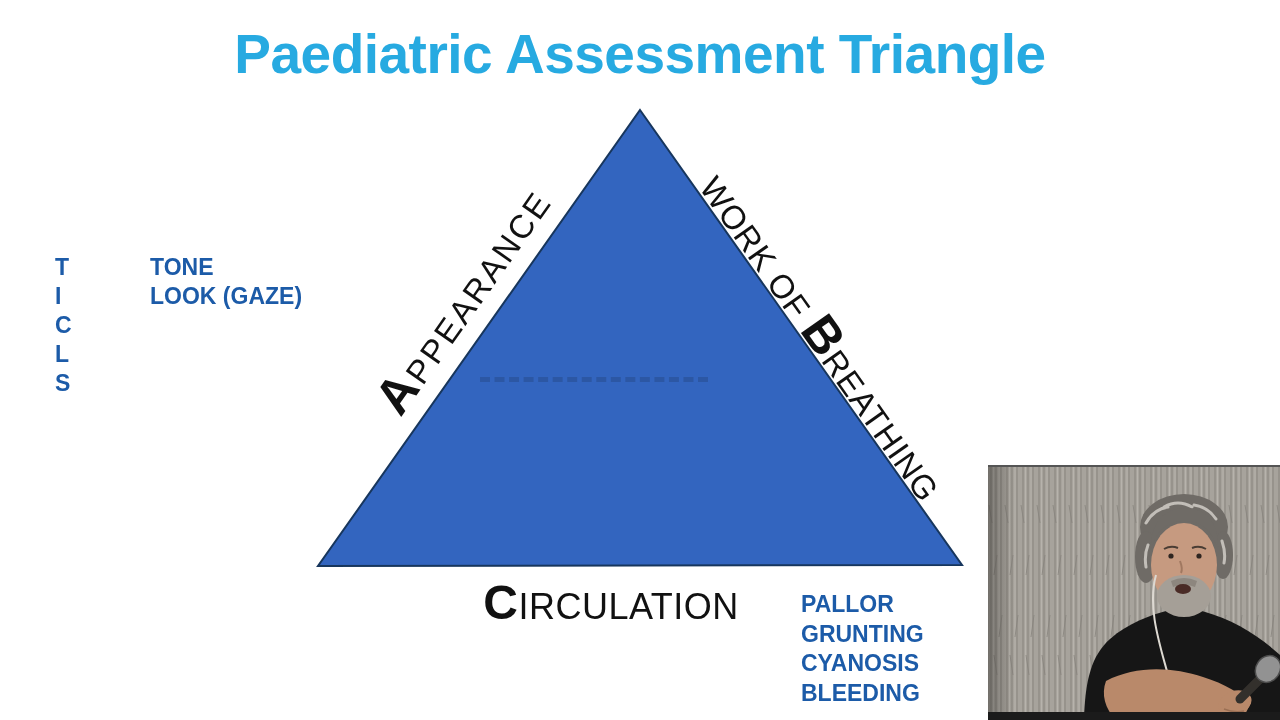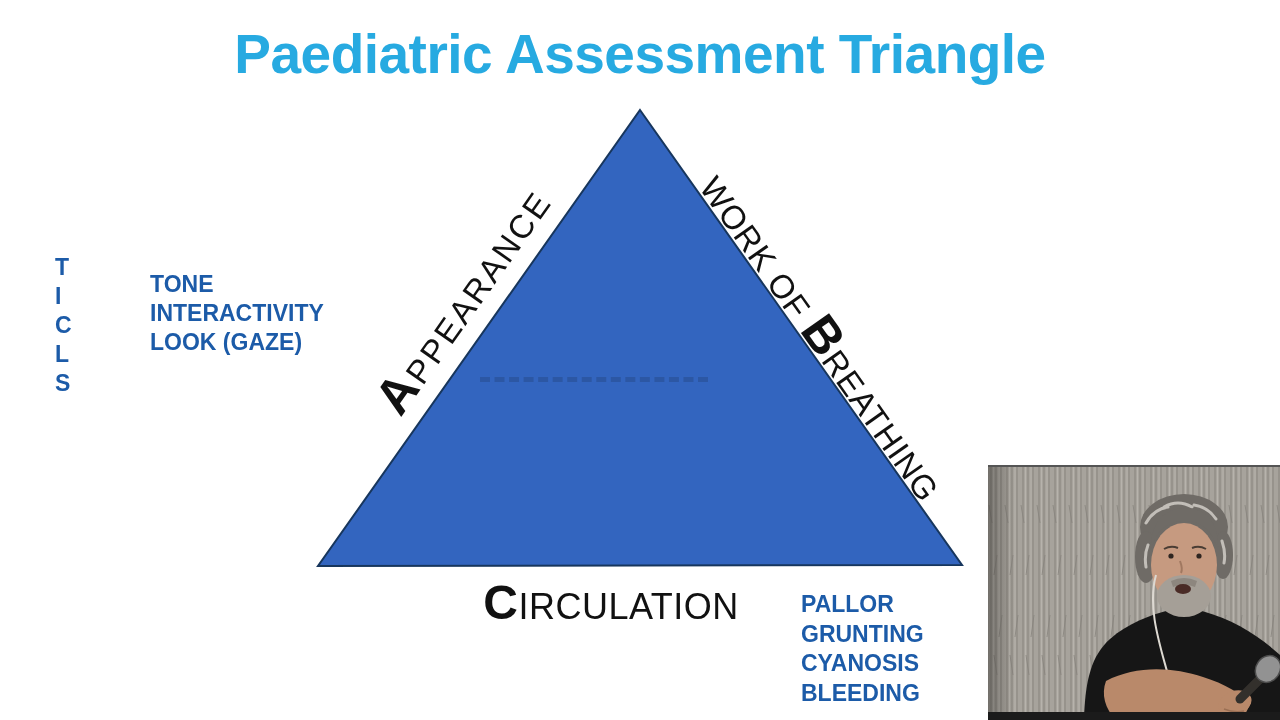--- a/index.html
+++ b/index.html
@@ -30,21 +30,21 @@
   .label-circulation{
     left:611px;top:602px;transform:translate(-50%,-50%);
     font-size:36px;letter-spacing:0.5px;
   }
   .label-circulation .big{font-size:48px;}
   .blue-list{
     position:absolute;color:var(--list-text,#1C5BA8);
     font-weight:700;font-size:23px;line-height:29px;white-space:nowrap;
   }
   .list-acronym{left:55px;top:253px;}
-  .list-appearance{left:150px;top:270px;}
+  .list-appearance{left:150px;top:253px;}
   .list-breathing{left:915px;top:253px;}
   .list-circulation{left:801px;top:580px;line-height:29.5px;margin-top:10px;}
   .ghost-dashes{
     position:absolute;left:480px;top:377px;width:228px;height:0;
     border-top:5px dashed #23447e;opacity:0.4;
   }
   .webcam{
     position:absolute;left:988px;top:465px;width:292px;height:255px;
   }
 </style>
@@ -76,21 +76,20 @@
   <div class="blue-list list-acronym">
     <div>T</div>
     <div>I</div>
     <div>C</div>
     <div>L</div>
     <div>S</div>
   </div>
 
   <div class="blue-list list-appearance">
     <div>TONE</div>
-    <div>INTERACTIVITY</div>
     <div>LOOK (GAZE)</div>
   </div>
 
 
   <div class="blue-list list-circulation">
     <div>PALLOR</div>
     <div>GRUNTING</div>
     <div>CYANOSIS</div>
     <div>BLEEDING</div>
   </div>

